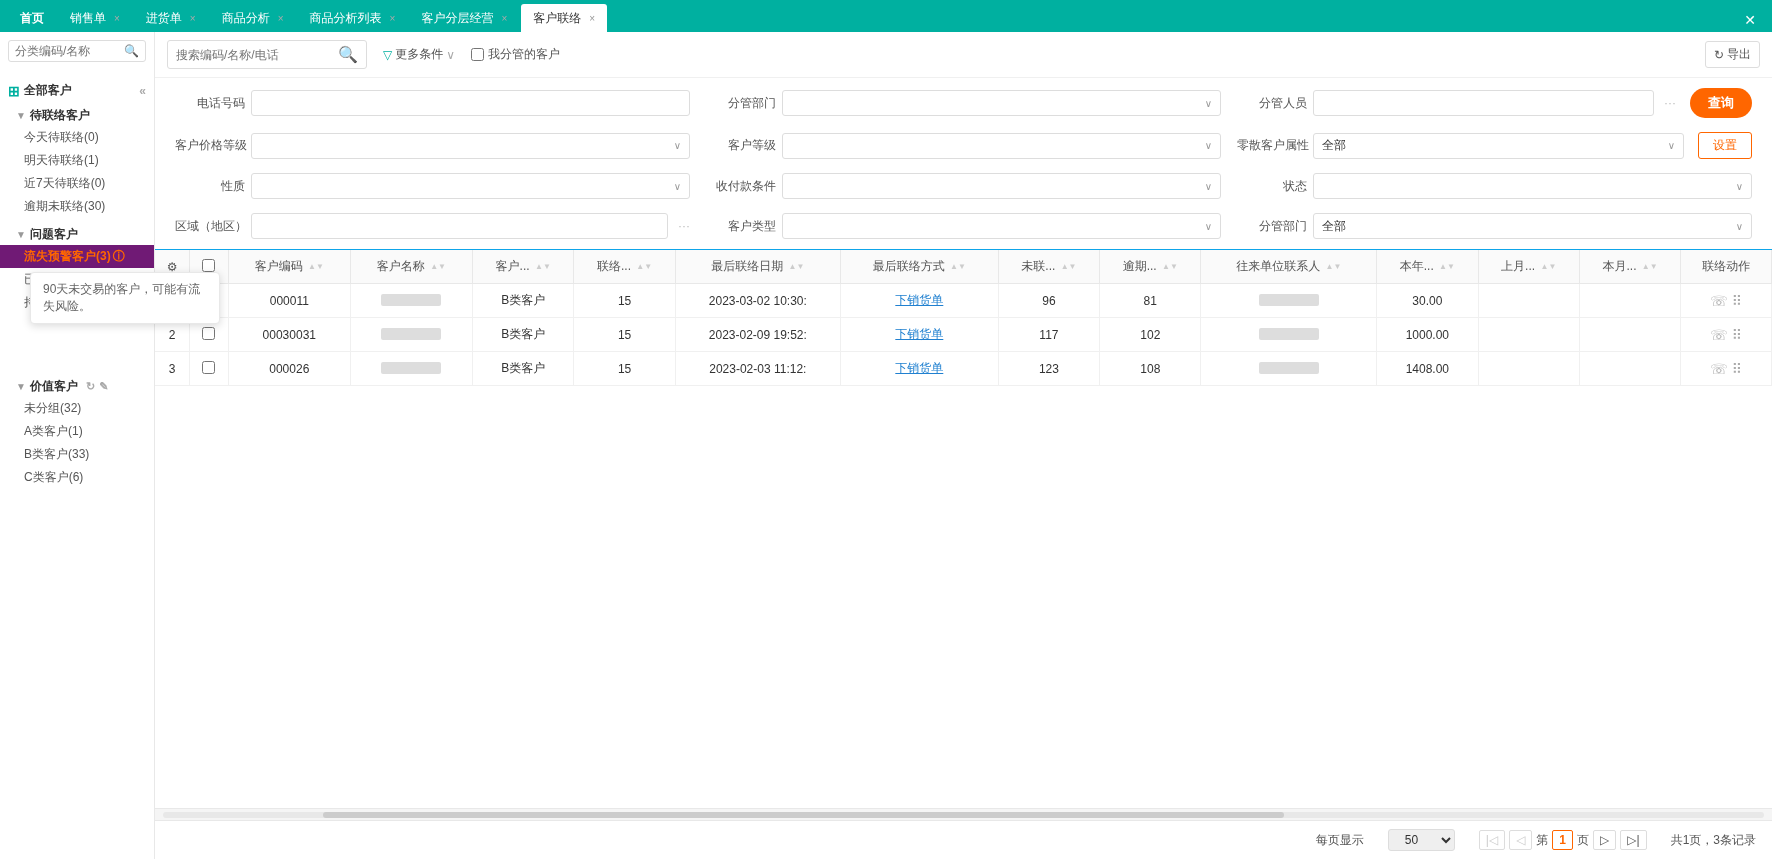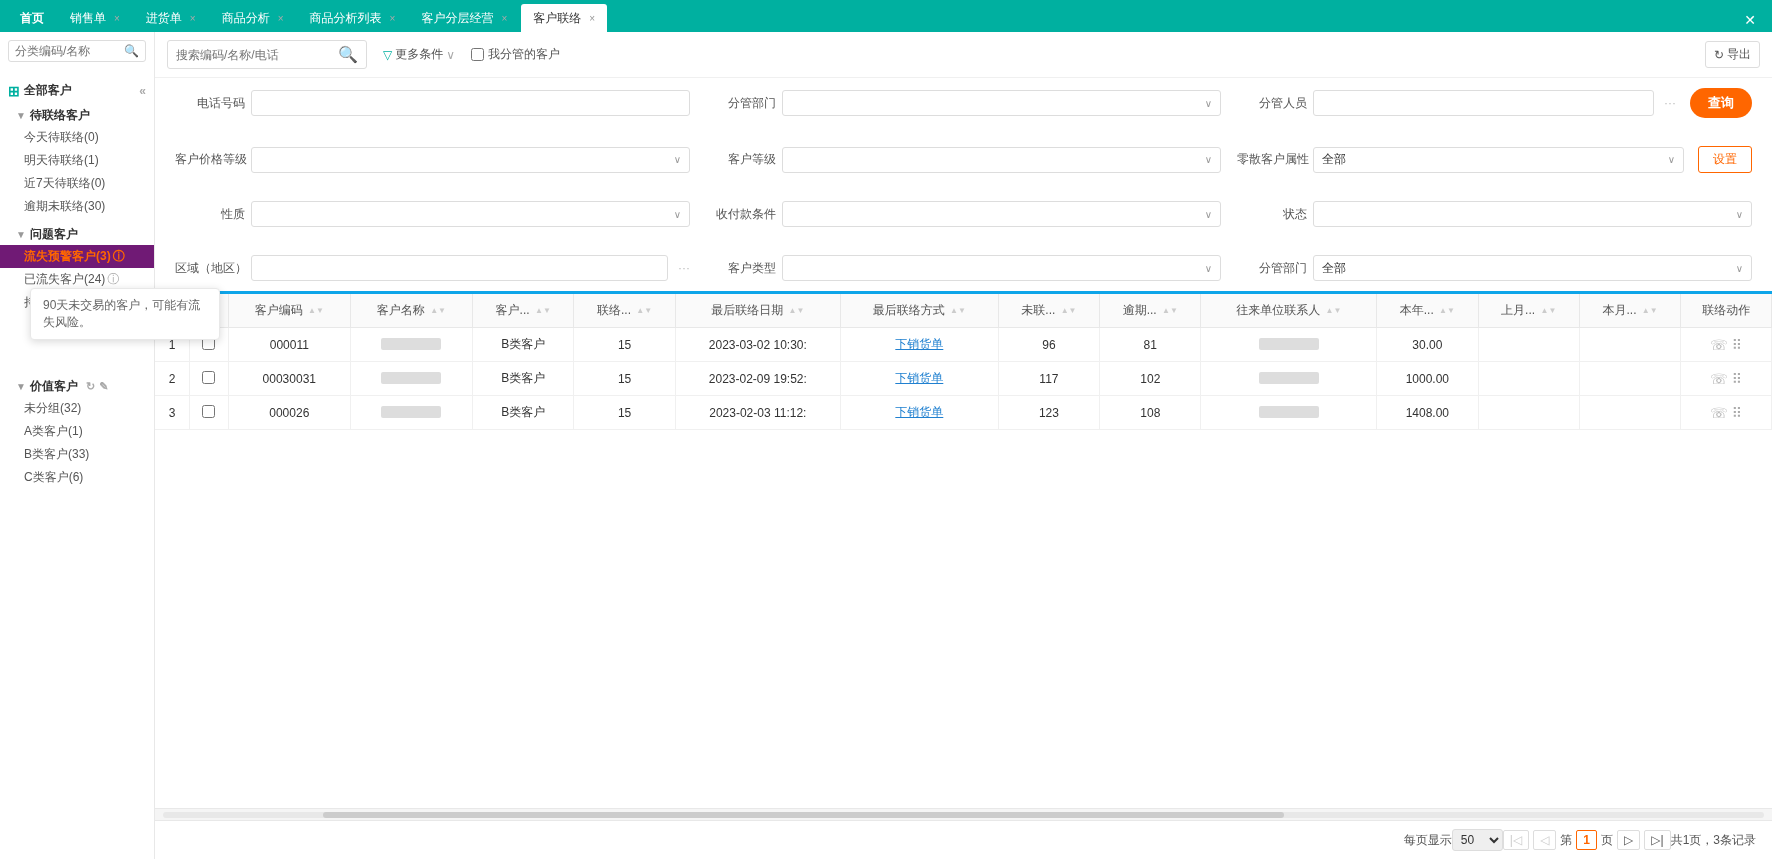--- a/index.html
+++ b/index.html
@@ -100,21 +100,21 @@
       position: absolute;
       background: #fff;
       border: 1px solid #e8e8e8;
       padding: 8px 12px;
       border-radius: 4px;
       box-shadow: 0 2px 8px rgba(0,0,0,0.15);
       color: #666;
       font-size: 12px;
       z-index: 100;
       left: 30px;
-      top: 288px;
+      top: 272px;
       width: 190px;
     }
 
     
     .content-area {
       flex: 1;
       display: flex;
       flex-direction: column;
       overflow: hidden;
       background: #fff;
@@ -212,28 +212,28 @@
     .action-icon { color: #aaa; cursor: pointer; font-size: 14px; }
     .blurred { background: #ddd; color: transparent; border-radius: 2px; display: inline-block; min-width: 60px; height: 12px; }
 
     
     .bottom-bar {
       display: flex;
       align-items: center;
       justify-content: flex-end;
       padding: 8px 16px;
       border-top: 1px solid #e8e8e8;
-      gap: 0;
+      gap: 24px;
       background: #fff;
       color: #555;
     }
     .page-size-select {
       border: 1px solid #ddd;
       border-radius: 3px;
-      padding: 2px 4px;
+      padding: 2px 12px;
       font-size: 12px;
       color: #333;
     }
     .pagination {
       display: flex;
       align-items: center;
       gap: 4px;
     }
     .page-btn {
       border: 1px solid #ddd;
@@ -270,25 +270,25 @@
     .scrollbar-thumb {
       position: absolute;
       left: 10%;
       width: 60%;
       height: 100%;
       background: #ccc;
       border-radius: 3px;
     }
     .filter-panel-wrap {
       background: #fff;
-      border-bottom: 3px solid #0ea5e9;
+      border-bottom: 1px solid #0ea5e9;
       padding: 6px 12px;
       display: flex;
       flex-direction: column;
-      gap: 20px;
+      gap: 6px;
     }
     .filter-line {
       display: grid;
       grid-template-columns: 1fr 1fr 1fr;
       gap: 0;
     }
     .filter-cell {
       display: flex;
       align-items: center;
       padding: 4px 8px;

